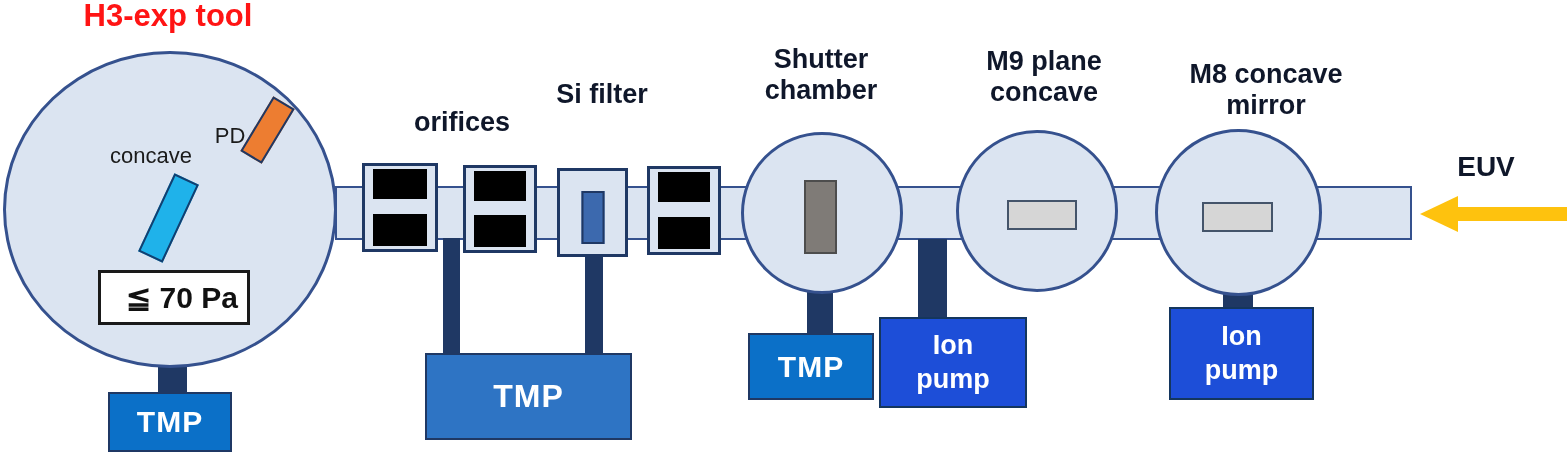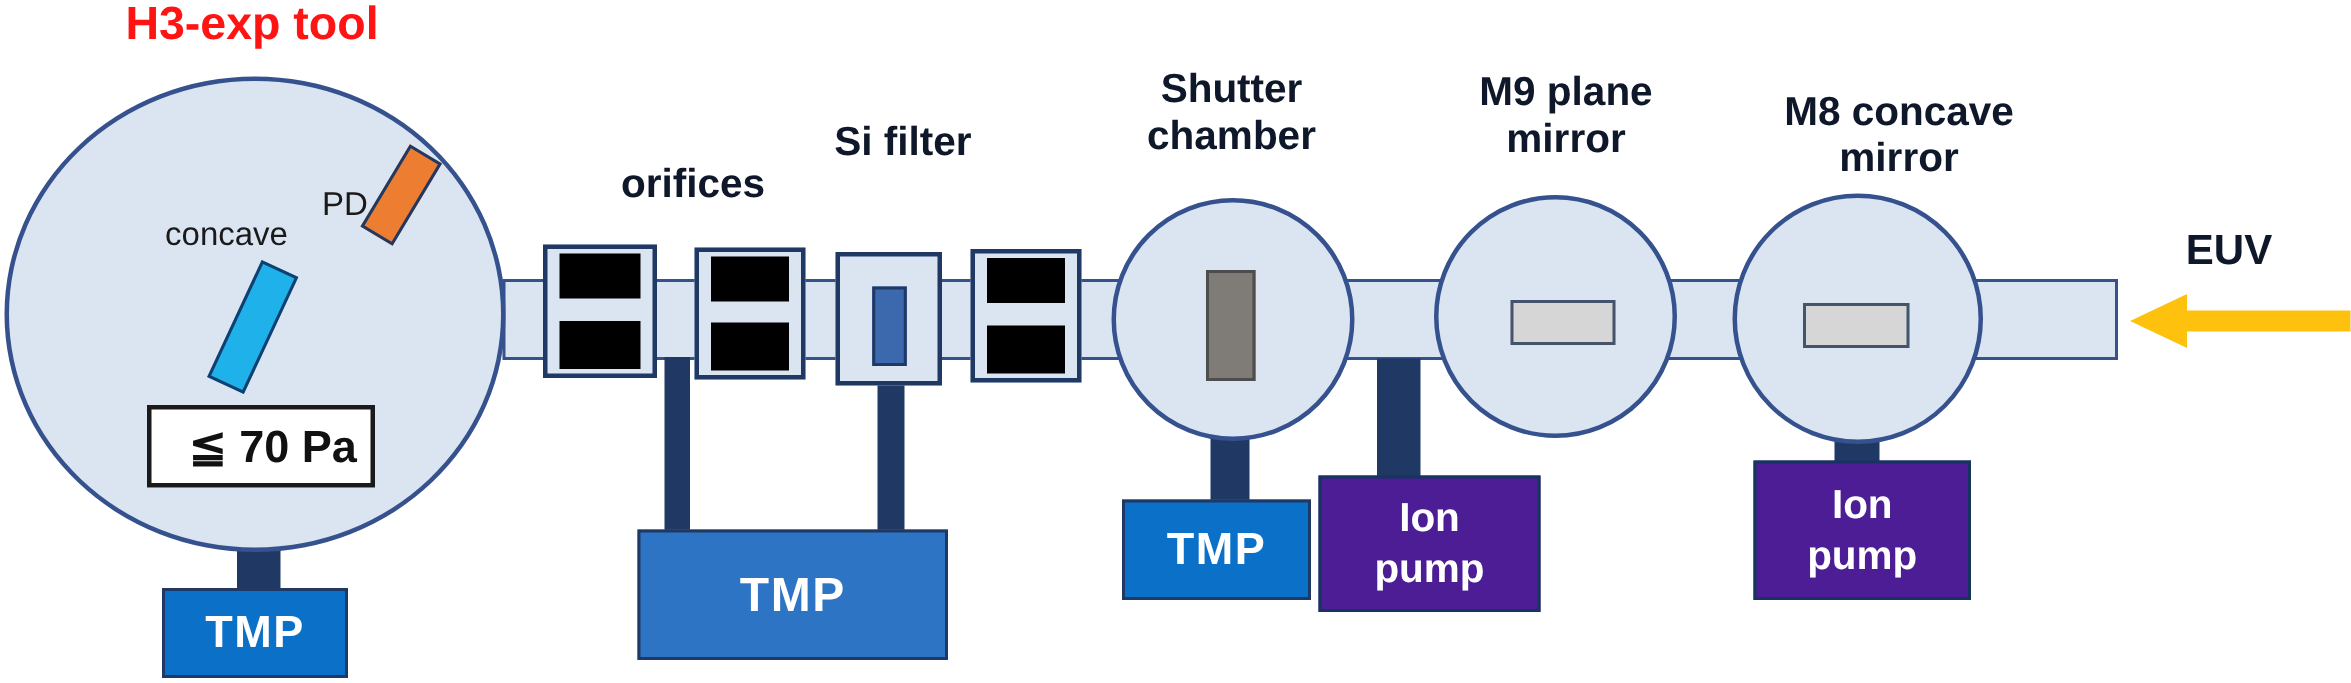--- a/index.html
+++ b/index.html
@@ -12,21 +12,21 @@
   .aperture { position: absolute; left: 8px; right: 8px; background: #000000; }
   .ap-top { top: 3px; height: 30px; }
   .ap-bot { bottom: 3px; height: 32px; }
   .si-core { position: absolute; left: 50%; transform: translateX(-50%); top: 20px;
              width: 23px; height: 53px; background: #3c69ae; border: 2px solid #1f3864; }
   .pipe { background: #1f3864; }
   .pump { display: flex; align-items: center; justify-content: center;
           color: #ffffff; font-weight: bold; text-align: center; white-space: pre-line; }
   .tmp { background: #0b70c8; border: 2px solid #1f3864; font-size: 30px; letter-spacing: 1px; }
   .tmp-mid { background: #2e74c4; font-size: 32px; }
-  .ion { background: #4c1d95; border: 2px solid #14365e; font-size: 27px; line-height: 1.25; }
+  .ion { background: #1d4ed8; border: 2px solid #14365e; font-size: 27px; line-height: 1.25; }
   .lbl { font-weight: bold; font-size: 27px; color: #0f172a; text-align: center;
          white-space: pre-line; line-height: 1.14; }
   .small-lbl { font-size: 22px; color: #1a1a1a; text-align: center; }
   .title { font-weight: bold; font-size: 31px; color: #ff1414; text-align: center; }
   .pressure { background: #ffffff; border: 3px solid #1a1a1a; display: flex;
               align-items: center; justify-content: center;
               font-size: 30px; font-weight: bold; color: #111111; }
   .mirror { background: #d6d6d6; border: 2px solid #44546a; }
   .blade { background: #7f7b77; border: 2px solid #4d4d4d; }
   .sample-rect { background: #1fb2ea; border: 2px solid #123f70; transform: rotate(25deg); }
@@ -98,19 +98,19 @@
   <span>Ion
 pump</span>
 </div>
 
 <div class="abs title" style="left:58px; top:-2px; width:220px;">H3-exp tool</div>
 <div class="abs lbl" style="left:362px; top:107px; width:200px;">orifices</div>
 <div class="abs lbl" style="left:502px; top:79px; width:200px;text-align:center;">Si filter</div>
 <div class="abs lbl" style="left:721px; top:44px; width:200px;">Shutter
 chamber</div>
 <div class="abs lbl" style="left:944px; top:46px; width:200px;">M9 plane
-mirror</div>
+concave</div>
 <div class="abs lbl" style="left:1166px; top:59px; width:200px;">M8 concave
 mirror</div>
 <div class="abs lbl" style="left:1436px; top:151px; width:100px; font-size:28px;">EUV</div>
 
 <div class="abs arrow-shaft" style="left:1452px; top:207px; width:115px; height:14px;"></div>
 <div class="abs arrow-head" style="left:1420px; top:196px;"></div>
 
 </body></html>

